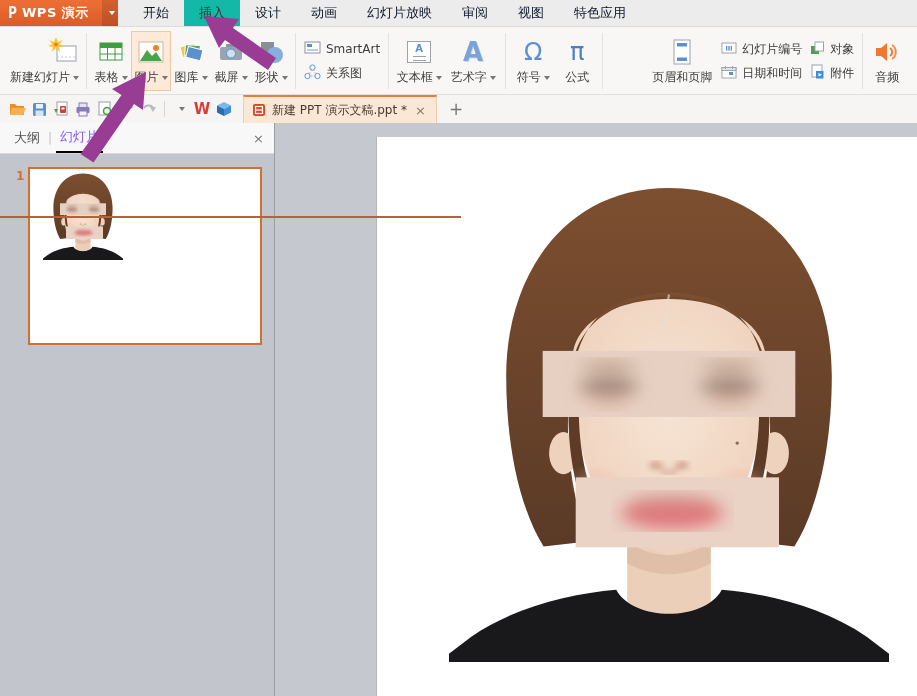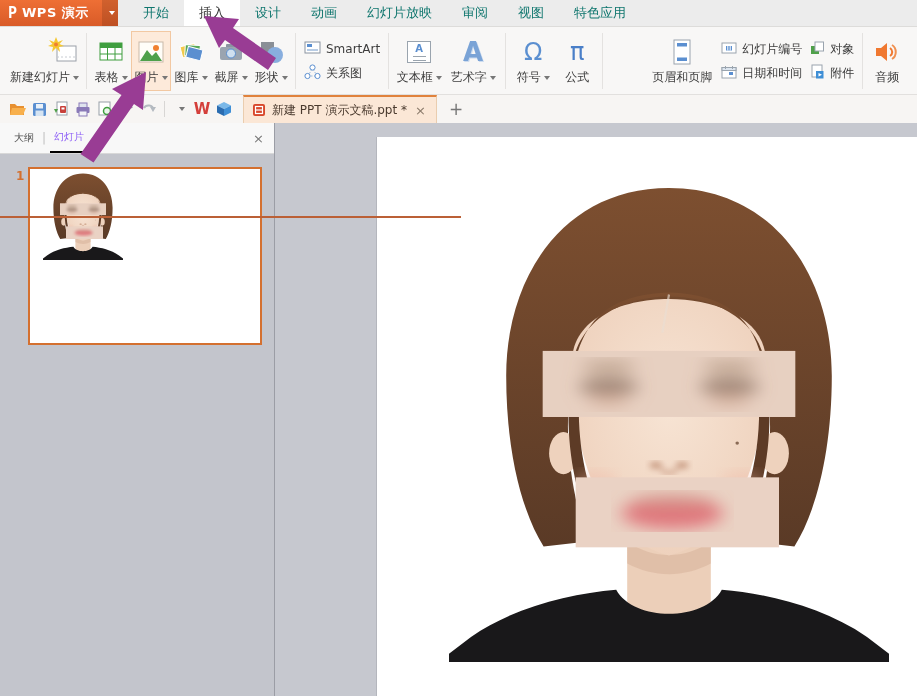--- a/index.html
+++ b/index.html
@@ -7,22 +7,22 @@
   body { font-family:"DejaVu Sans","Liberation Sans",sans-serif; background:#c6c8cf; }
   .app { position:relative; width:917px; height:696px; background:#f8f7f6; }
 
   
   .menubar { position:relative; height:27px; background:#ececec; border-bottom:1px solid #dddcda; display:flex; align-items:stretch; }
   .logo { width:118px; background:linear-gradient(#ee6f35,#d95b28); color:#fff; display:flex; align-items:center; padding-left:8px; gap:5px; }
   .logo-p { font-weight:bold; font-size:15px; font-family:"DejaVu Sans Mono",monospace; }
   .logo-text { font-size:13px; font-weight:bold; letter-spacing:.5px; }
   .logo-caret { margin-left:auto; width:16px; height:100%; background:rgba(0,0,0,.12); display:flex; align-items:center; justify-content:center; }
   .menu-items { display:flex; margin-left:10px; }
-  .menu-item { padding:0 15px; display:flex; align-items:center; font-size:13px; color:#0f766e; cursor:default; }
-  .menu-item.active { background:#ffffff; color:#333; }
+  .menu-item { padding:0 15px; display:flex; align-items:center; font-size:13px; color:#0f172a; cursor:default; }
+  .menu-item.active { background:#14b8a6; color:#333; }
 
   
   .ribbon { height:68px; background:#f8f7f6; border-bottom:1px solid #e2e0de; display:flex; align-items:stretch; padding:4px 0 3px 6px; overflow:hidden; }
   .rsep { width:1px; background:#e4e2e0; margin:2px 4px; }
   .rbtn { display:flex; flex-direction:column; align-items:center; justify-content:space-between; padding:3px 2px 4px; border:1px solid transparent; }
   .rbtn .ic { flex:1; display:flex; align-items:center; justify-content:center; }
   .rlabel { display:flex; align-items:center; font-size:12px; color:#3d3d3d; white-space:nowrap; }
   .caret { width:0; height:0; border:3px solid transparent; border-top:4px solid #777; margin-left:3px; margin-top:3px; }
   .rbtn.big { width:76px;align-items:flex-end; }
   .rbtn.v { width:40px; }
@@ -45,21 +45,21 @@
   .doc-tab { margin-left:8px; height:28px; display:flex; align-items:center; gap:6px; padding:0 8px; background:#fbe7d6; border-top:2px solid #e0823c; border-left:1px solid #eacdaf; border-right:1px solid #eacdaf; }
   .doc-title { font-size:12px; color:#4a3a2e; white-space:nowrap; }
   .tab-close { font-size:13px; color:#8a7a6a; padding:0 2px; }
   .tab-add { margin-left:12px; font-size:17px; color:#777; }
   .tab-underline { position:absolute; left:0; top:121px; width:461px; height:2px; background:#bb6036; z-index:3; }
 
   
   .content { position:relative; height:573px; display:flex; }
   .left-panel { position:relative; width:275px; background:#c3c5cc; border-right:1px solid #9b9da5; }
   .panel-header { height:31px; background:#f8f8f8; border-bottom:1px solid #d8d8d8; display:flex; align-items:center; padding:0 10px; }
-  .ptab { font-size:10px; color:#555; padding:0 4px; height:100%; display:flex; align-items:center; }
+  .ptab { font-size:13px; color:#555; padding:0 4px; height:100%; display:flex; align-items:center; }
   .ptab-sep { color:#c0c0c0; margin:0 4px; font-size:12px; }
   .ptab.active { color:#8b5cf6; border-bottom:2px solid #000000; }
   .panel-close { margin-left:auto; color:#777; font-size:13px; }
   .slide-num { position:absolute; left:16px; top:46px; color:#d4702f; font-weight:bold; font-size:12px; }
   .thumb { position:absolute; left:28px; top:44px; width:234px; height:178px; background:#fff; border:2px solid #d4702f; }
   .thumb-photo { position:absolute; left:13px; top:3px; width:80px; height:88px; }
 
   .canvas { position:relative; flex:1; background:#c6c8cf; overflow:hidden; }
   .slide { position:absolute; left:102px; top:14px; width:900px; height:790px; background:#fff; box-shadow:-1px 0 0 #b4b6bd; }
   .slide-photo { position:absolute; left:72px; top:43px; width:440px; height:482px; }

